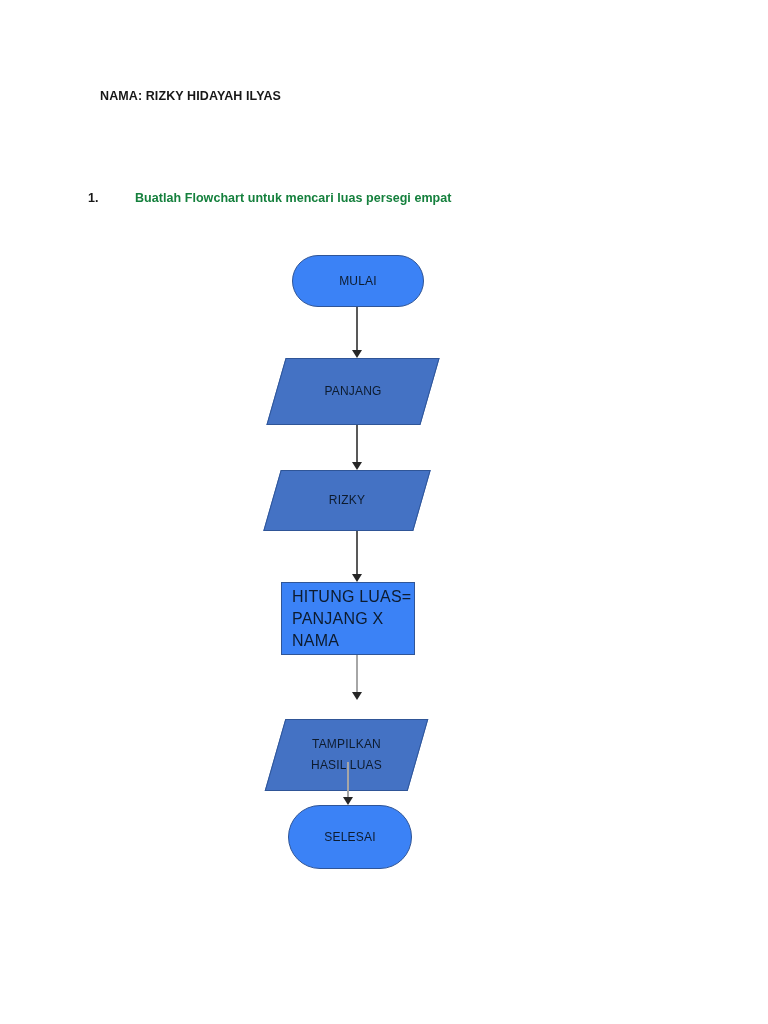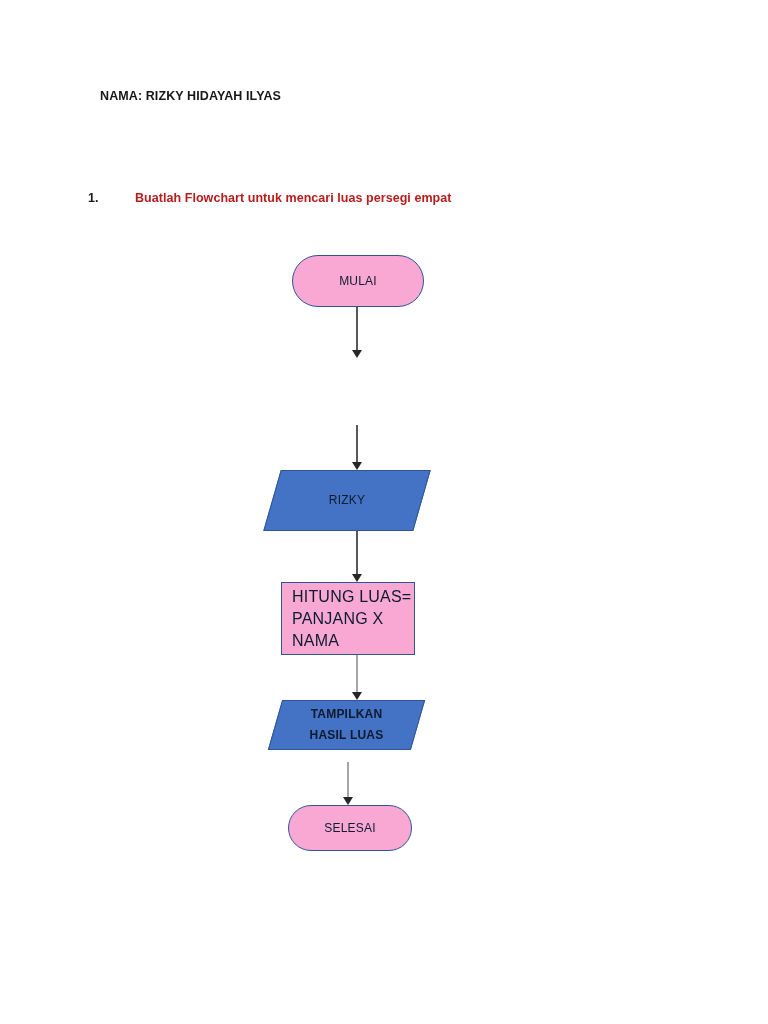--- a/index.html
+++ b/index.html
@@ -51,39 +51,39 @@
   .q-number {
     font-size: 12.5px;
     font-weight: bold;
     color: #171717;
     width: 47px;
     flex: 0 0 47px;
   }
   .q-text {
     font-size: 12.5px;
     font-weight: bold;
-    color: #b91c1c;
+    color: #15803d;
     letter-spacing: 0.05px;
   }
 
   
   .flowchart {
     position: absolute;
     left: 0;
     top: 0;
     width: 768px;
     height: 1024px;
     pointer-events: none;
   }
   .flowchart > * { pointer-events: auto; }
 
   .node {
     position: absolute;
     box-sizing: border-box;
-    background: #f9a8d4;
+    background: #3b82f6;
     border: 1.4px solid #2F5597;
     display: flex;
     align-items: center;
     justify-content: center;
     color: #0D1B2E;
     font-size: 12px;
     line-height: 20px;
     text-align: center;
     letter-spacing: 0.2px;
   }
@@ -169,20 +169,24 @@
 
     <div class="node terminator" style="left:292px; top:255px; width:132px; height:52px;">
       <span>MULAI</span>
     </div>
 
     <div class="connector" style="left:347px; top:307px; width:20px; height:51px;">
       <div class="conn-line" style="height:44px;"></div>
       <div class="conn-head"></div>
     </div>
 
+    <div class="node parallelogram" style="left:276px; top:358px; width:154px; height:67px;">
+      <div class="para-shape"></div>
+      <div class="para-label">PANJANG</div>
+    </div>
 
     <div class="connector" style="left:347px; top:425px; width:20px; height:45px;">
       <div class="conn-line" style="height:38px;"></div>
       <div class="conn-head"></div>
     </div>
 
     <div class="node parallelogram" style="left:272px; top:470px; width:150px; height:61px;">
       <div class="para-shape"></div>
       <div class="para-label">RIZKY</div>
     </div>
@@ -197,31 +201,31 @@
         <div>HITUNG LUAS=</div>
         <div>PANJANG X NAMA</div>
       </div>
     </div>
 
     <div class="connector" style="left:347px; top:655px; width:20px; height:45px;">
       <div class="conn-line light" style="height:38px;"></div>
       <div class="conn-head"></div>
     </div>
 
-    <div class="node parallelogram" style="left:275px; top:700px; width:143px; height:50px;font-weight:bold;">
+    <div class="node parallelogram" style="left:275px; top:719px; width:143px; height:72px;">
       <div class="para-shape"></div>
       <div class="para-label">
         <div>TAMPILKAN</div>
         <div>HASIL LUAS</div>
       </div>
     </div>
 
     <div class="connector" style="left:338px; top:762px; width:20px; height:43px;">
       <div class="conn-line light" style="height:36px;"></div>
       <div class="conn-head"></div>
     </div>
 
-    <div class="node terminator" style="left:288px; top:805px; width:124px; height:46px;">
+    <div class="node terminator" style="left:288px; top:805px; width:124px; height:64px;">
       <span>SELESAI</span>
     </div>
 
   </div>
 </div>
 
 </body></html>

